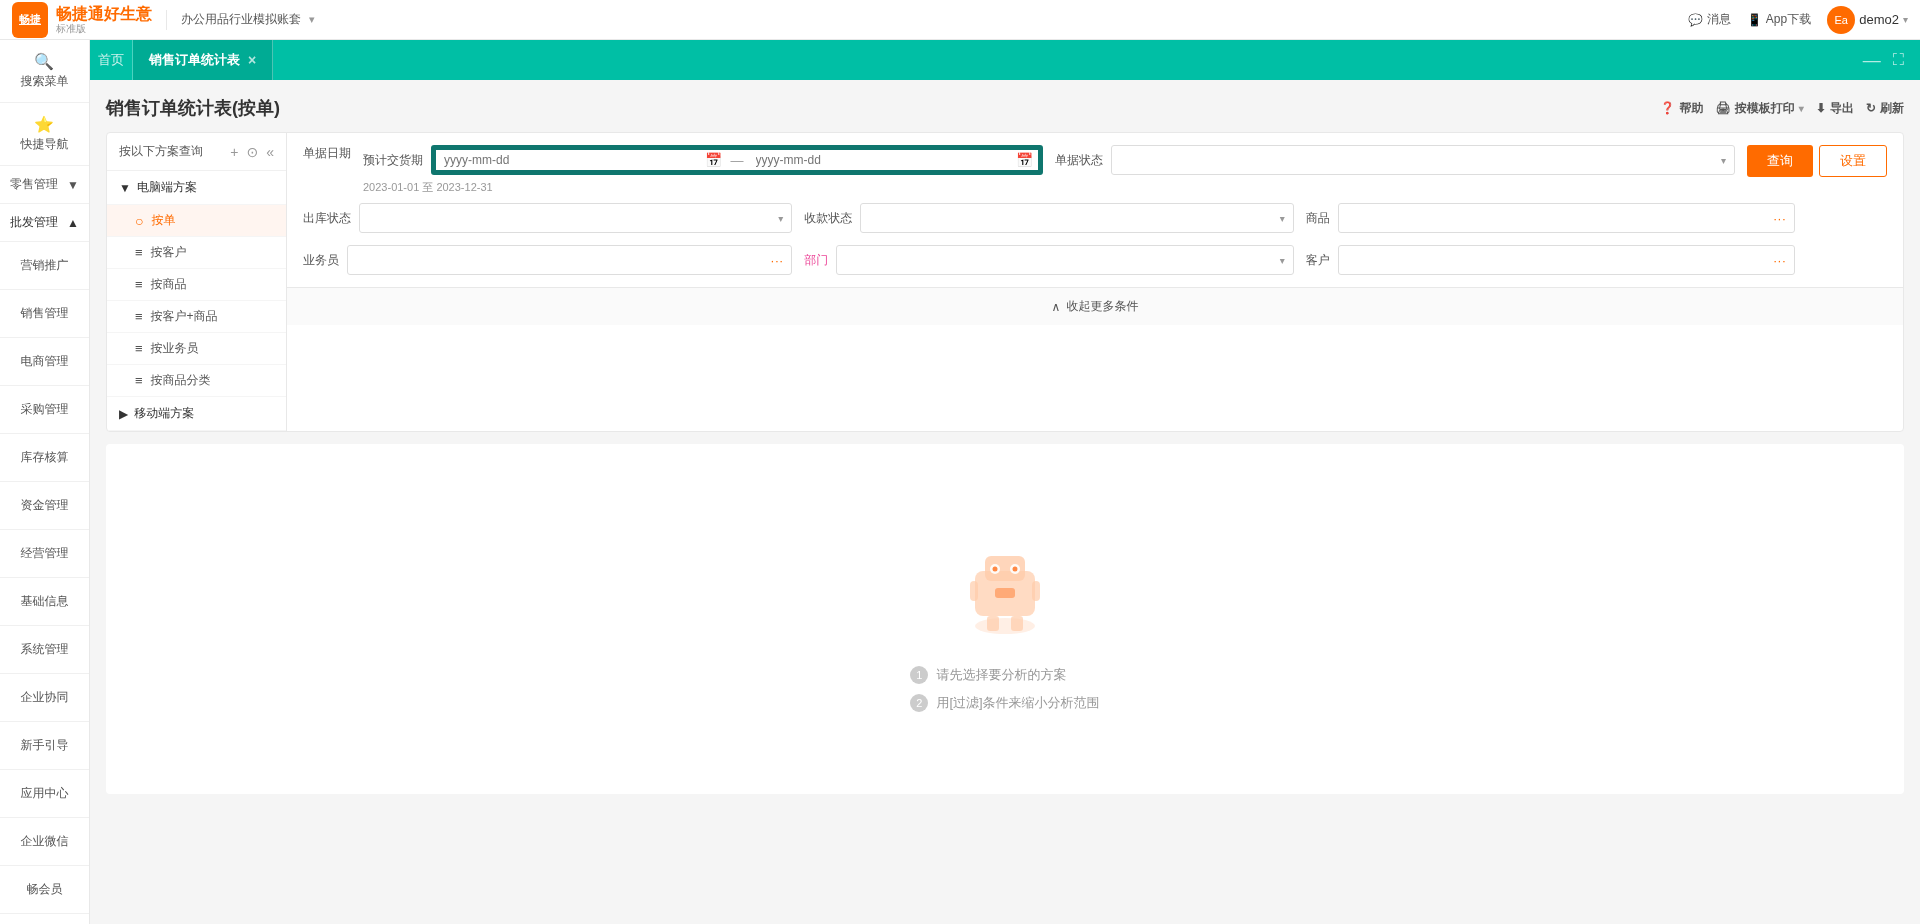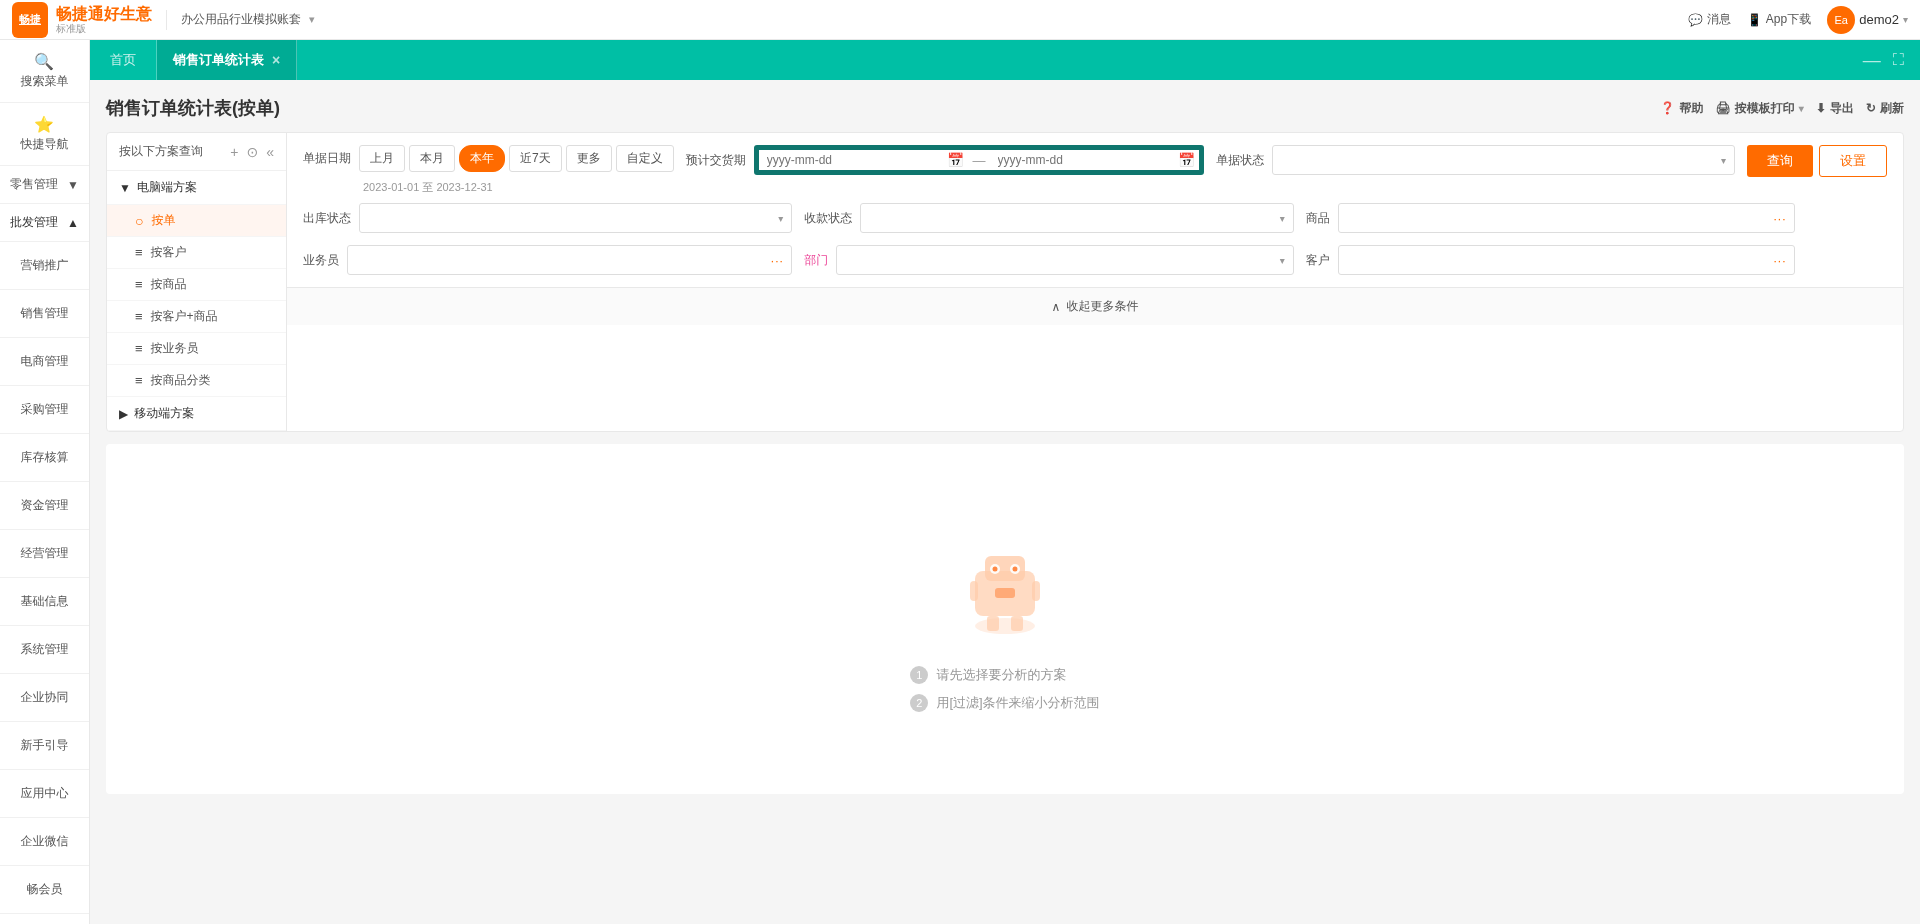--- a/index.html
+++ b/index.html
@@ -314,21 +314,21 @@
       <span>企业微信</span>
     </div>
     <div class="sidebar-item">
       <span>畅会员</span>
     </div>
   </div>
 
   <div class="content-area">
 
     <div style="height:40px;background:#00bfa5;display:flex;align-items:center;flex-shrink:0;">
-      <div style="height:40px;padding:0 20px;display:flex;align-items:center;font-size:13px;color:rgba(255,255,255,0.8);cursor:pointer;border-right:1px solid rgba(255,255,255,0.3);">
+      <div style="height:40px;padding:0 8px;display:flex;align-items:center;font-size:13px;color:rgba(255,255,255,0.8);cursor:pointer;border-right:1px solid rgba(255,255,255,0.3);">
         <span>首页</span>
       </div>
       <div style="height:40px;padding:0 16px;display:flex;align-items:center;gap:8px;font-size:13px;color:#fff;font-weight:bold;border-right:1px solid rgba(255,255,255,0.3);background:rgba(0,0,0,0.1);">
         <span>销售订单统计表</span>
         <span style="font-size:14px;cursor:pointer;color:rgba(255,255,255,0.7);">×</span>
       </div>
       <div style="flex:1;"></div>
       <div style="display:flex;align-items:center;gap:12px;padding:0 16px;">
         <span style="font-size:18px;color:rgba(255,255,255,0.7);cursor:pointer;">—</span>
         <span style="font-size:16px;color:rgba(255,255,255,0.7);cursor:pointer;">⛶</span>
@@ -410,28 +410,20 @@
             </div>
           </div>
         </div>
 
         <div style="flex:1;display:flex;flex-direction:column;">
 
           <div style="display:flex;align-items:flex-start;padding:12px 16px 0 16px;gap:12px;">
 
             <div style="display:flex;align-items:center;gap:8px;min-width:0;">
               <span style="font-size:12px;color:#555;white-space:nowrap;">单据日期</span>
-              <div style="display:flex;align-items:center;gap:4px;">
-                <span class="filter-tag">上月</span>
-                <span class="filter-tag">本月</span>
-                <span class="filter-tag active">本年</span>
-                <span class="filter-tag">近7天</span>
-                <span class="filter-tag">更多</span>
-                <span class="filter-tag">自定义</span>
-              </div>
             </div>
 
             <div style="display:flex;align-items:center;gap:8px;flex:1;">
               <span style="font-size:12px;color:#555;white-space:nowrap;">预计交货期</span>
               <div style="display:flex;align-items:center;flex:1;border:5px solid #0f766e;border-radius:3px;height:30px;overflow:hidden;">
                 <input type="text" style="flex: 1 1 0%; border: none; outline: none; padding: 0px 8px; font-size: 12px; color: rgb(187, 187, 187);" placeholder="yyyy-mm-dd">
                 <span style="padding:0 4px;color:#ff6b00;font-size:14px;">📅</span>
                 <span style="padding:0 4px;color:#999;">—</span>
                 <input type="text" style="flex: 1 1 0%; border: none; outline: none; padding: 0px 8px; font-size: 12px; color: rgb(187, 187, 187);" placeholder="yyyy-mm-dd">
                 <span style="padding:0 4px;color:#ff6b00;font-size:14px;">📅</span>

